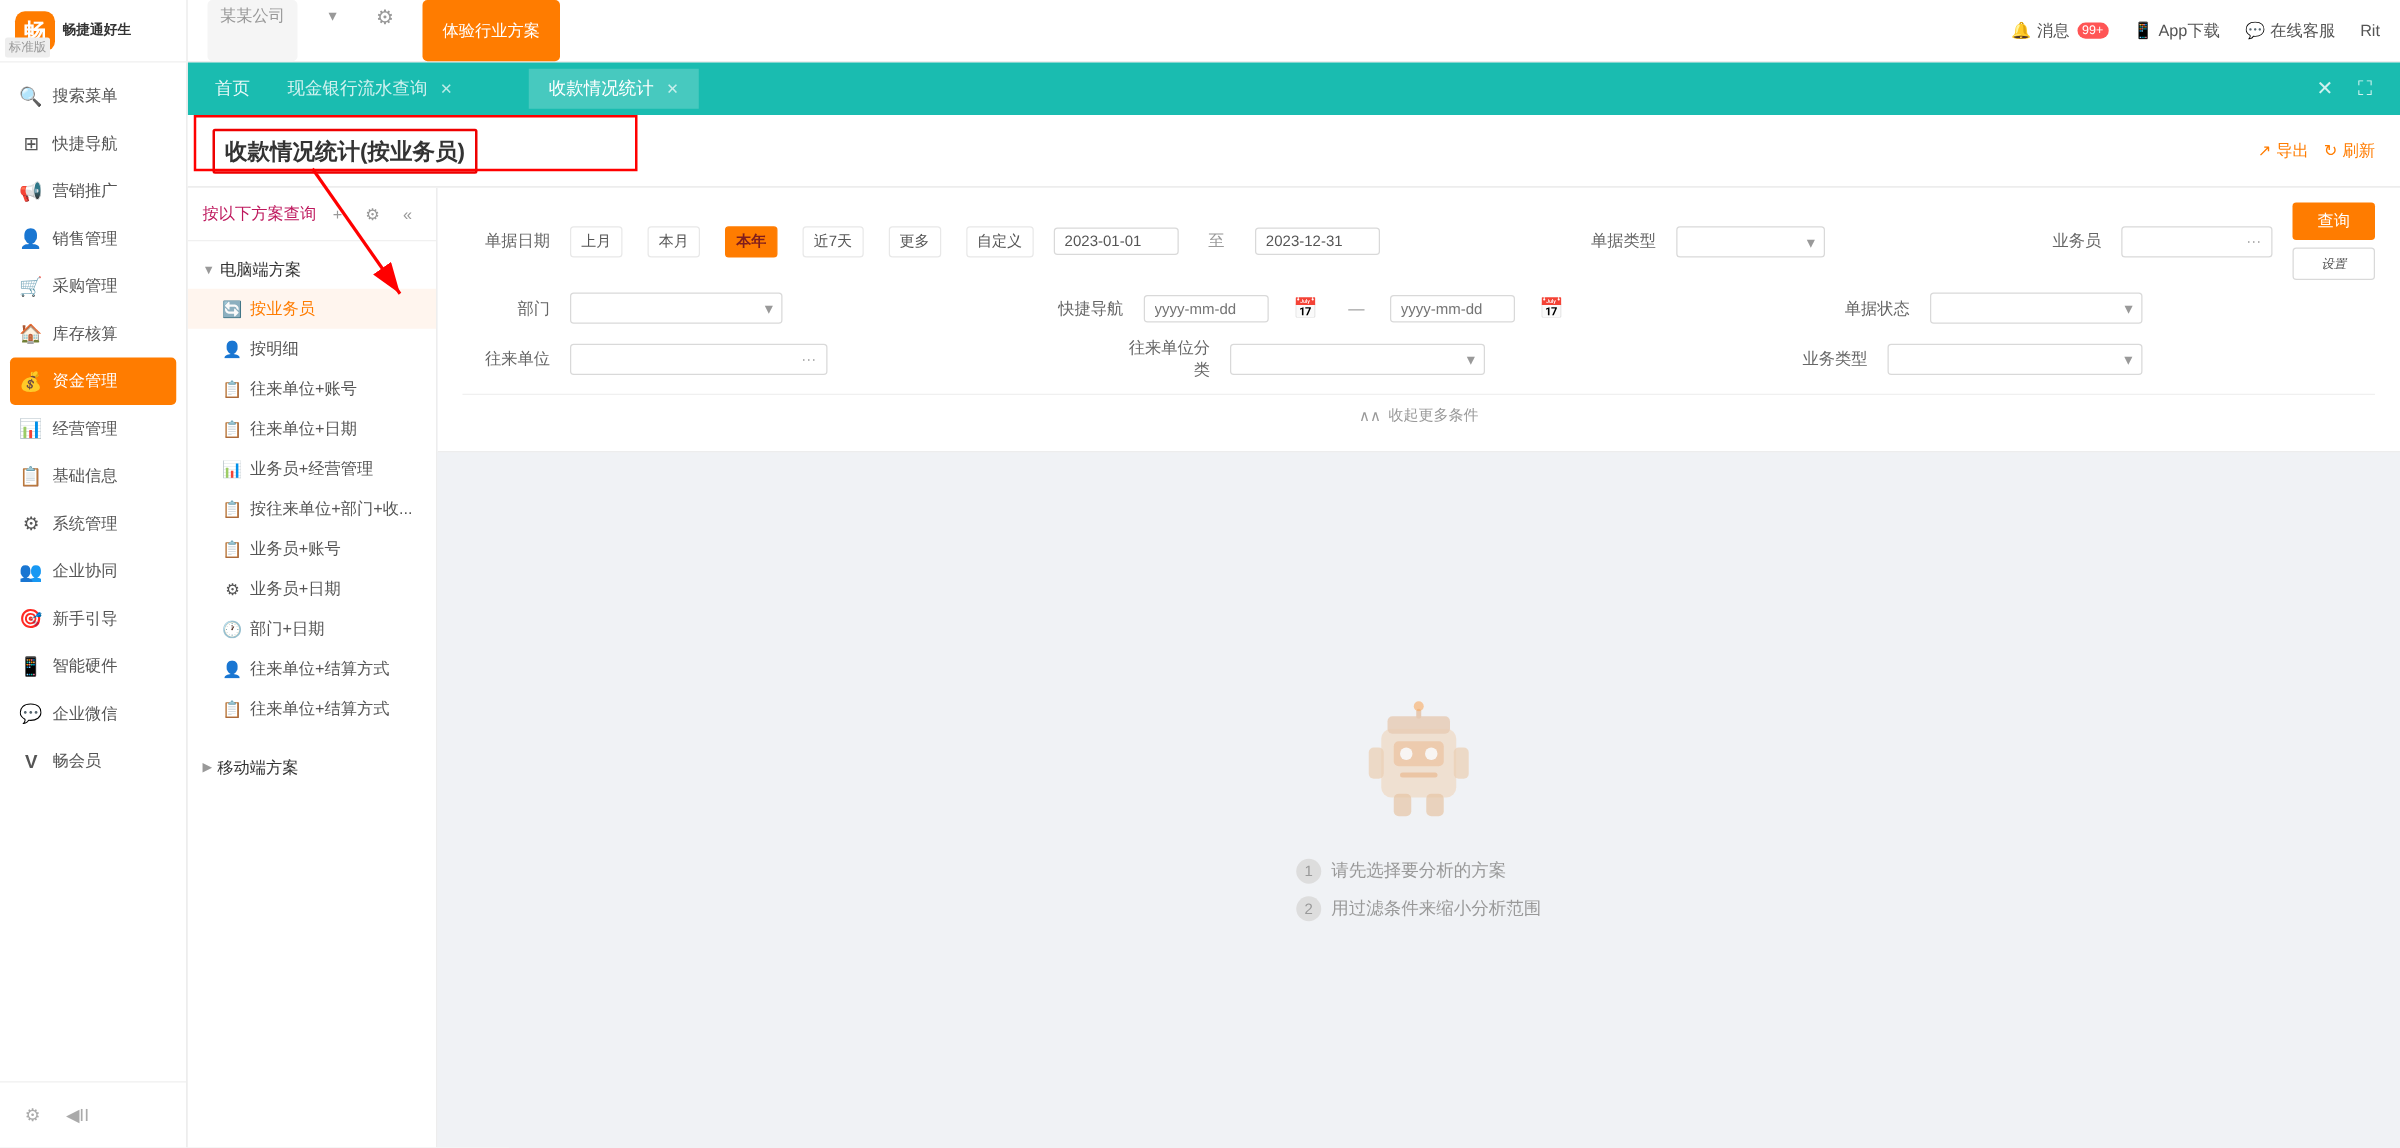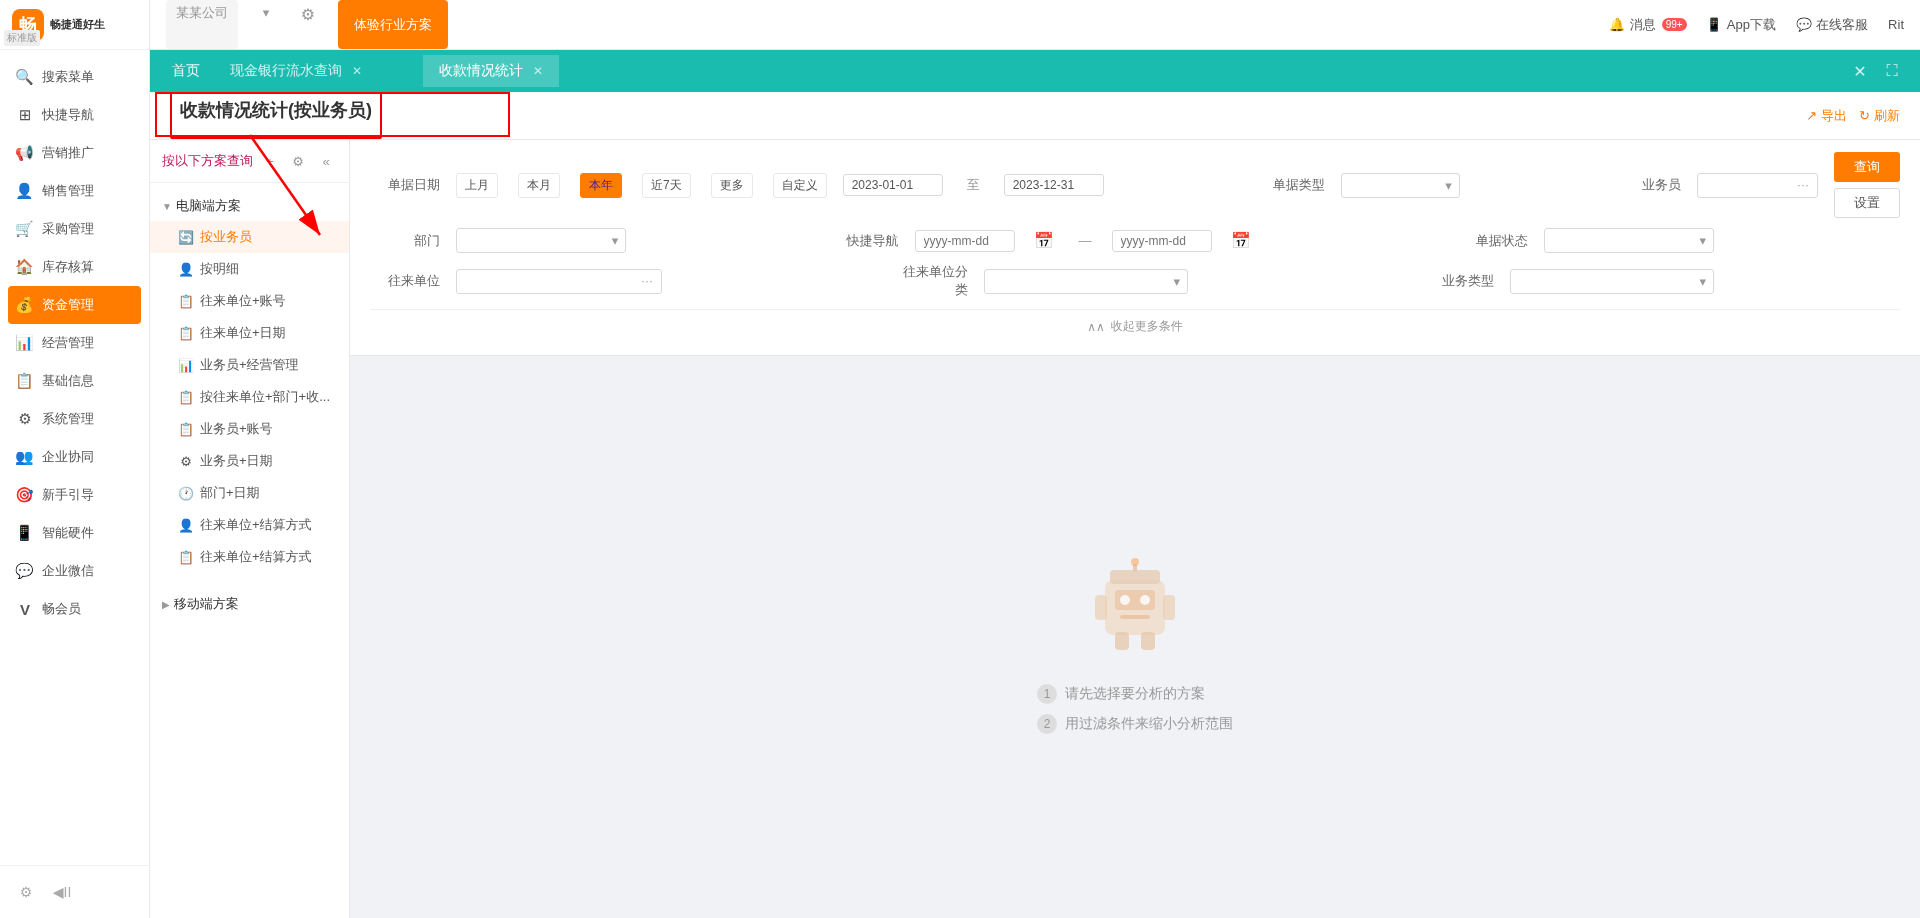--- a/index.html
+++ b/index.html
@@ -214,22 +214,23 @@
       display: flex;
       flex-direction: column;
       overflow: hidden;
       background: #f5f5f5;
     }
 
     
     .page-header {
       background: #fff;
       padding: 0 20px;
-      height: 48px;
-      display: flex;
+      height: 58px;
+      display: flex;
+      align-items: center;
       border-bottom: 1px solid #e8e8e8;
       position: relative;
       gap: 11px;
     }
     .page-title {
       font-size: 18px;
       font-weight: 600;
       color: #333;
       border: 2px solid #e00;
       padding: 4px 8px;
@@ -353,22 +354,23 @@
       padding: 3px 8px;
       border: 1px solid #e8e8e8;
       border-radius: 3px;
       cursor: pointer;
       font-size: 12px;
       color: #555;
       background: #fff;
     }
     .date-btn.active {
       background: #ff7c00;
-      color: #4c1d95;
+      color: #7f1d1d;
       border-color: #ff7c00;
+      font-weight: bold;
     }
     .date-input {
       border: 1px solid #d9d9d9;
       border-radius: 3px;
       padding: 3px 8px;
       font-size: 12px;
       color: #555;
       width: 100px;
       background: #fff;
     }
@@ -433,21 +435,22 @@
       cursor: pointer;
       font-size: 13px;
     }
     .btn-settings {
       background: #fff;
       color: #555;
       border: 1px solid #d9d9d9;
       padding: 5px 16px;
       border-radius: 3px;
       cursor: pointer;
-      font-size: 13px;
+      font-size: 10px;
+      font-style: italic;
     }
     .filter-actions {
       display: flex;
       flex-direction: column;
       gap: 6px;
       margin-left: auto;
     }
     .collapse-btn {
       display: flex;
       align-items: center;

